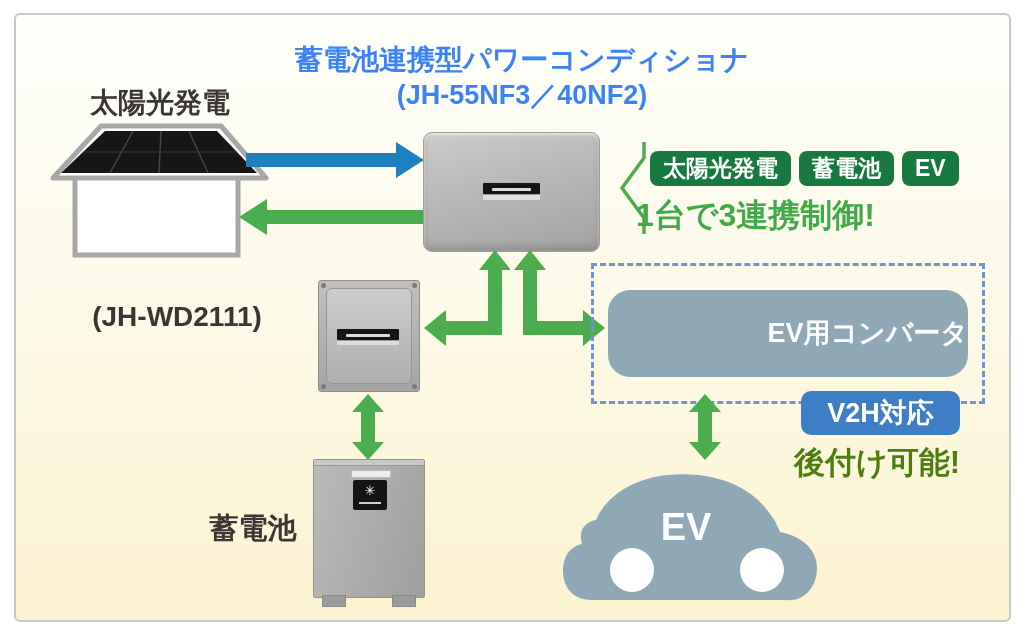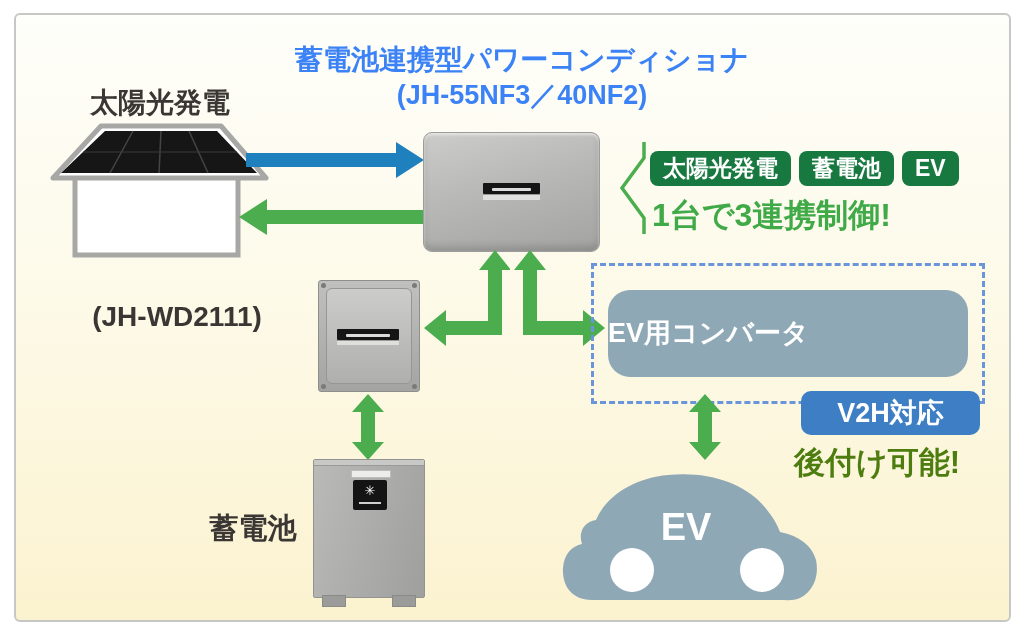--- a/index.html
+++ b/index.html
@@ -51,30 +51,30 @@
     color:#fff;text-align:center;}
   .battery .sq .em{font-size:13px;line-height:22px;}
   .battery .sq .dots{margin:0 auto;width:22px;height:2px;background:rgba(255,255,255,.8);}
   .foot{position:absolute;bottom:-10px;width:22px;height:10px;background:#9B9B99;border:1px solid #8a8a88;}
   .foot.fl{left:8px;} .foot.fr{right:8px;}
 
   
   .badge-row{left:650px;top:151px;display:flex;gap:8px;}
   .badge{background:#17793F;color:#ffffff;font-weight:700;font-size:23px;
     line-height:35px;height:35px;padding:0 13px;border-radius:8px;white-space:nowrap;}
-  .tagline{left:652px;top:194px;font-size:32px;font-weight:700;color:#3FAA47;white-space:nowrap;}
+  .tagline{left:636px;top:194px;font-size:32px;font-weight:700;color:#3FAA47;white-space:nowrap;}
 
   
   .dashed-box{left:591px;top:263px;width:394px;height:141px;border:3px dashed #6B95DA;box-sizing:border-box;}
   .ev-box{left:608px;top:290px;width:360px;height:87px;border-radius:22px;background:#8EA8B6;
-    display:flex;flex-direction:column;align-items:flex-start;justify-content:center;color:#fff;font-weight:700;gap:13px;}
+    display:flex;flex-direction:column;align-items:flex-end;justify-content:center;color:#fff;font-weight:700;gap:13px;}
   .ev-box .l1{font-size:27px;line-height:33px;}
   .ev-box .l2{font-size:19px;line-height:24px;}
   .ev-box .ast{color:#E23B32;}
-  .v2h{left:801px;top:391px;width:179px;height:44px;border-radius:10px;background:#3D7EC4;
+  .v2h{left:801px;top:391px;width:159px;height:44px;border-radius:10px;background:#3D7EC4;
     color:#fff;font-weight:700;font-size:27px;line-height:44px;text-align:center;}
   .retrofit{left:794px;top:442px;font-size:31px;font-weight:700;color:#4d7c0f;white-space:nowrap;}
 </style>
 </head>
 <body>
 
 <div class="stage">
   <div class="panel abs" style="left:14px;top:13px;"></div>
 
   <div class="abs title">

